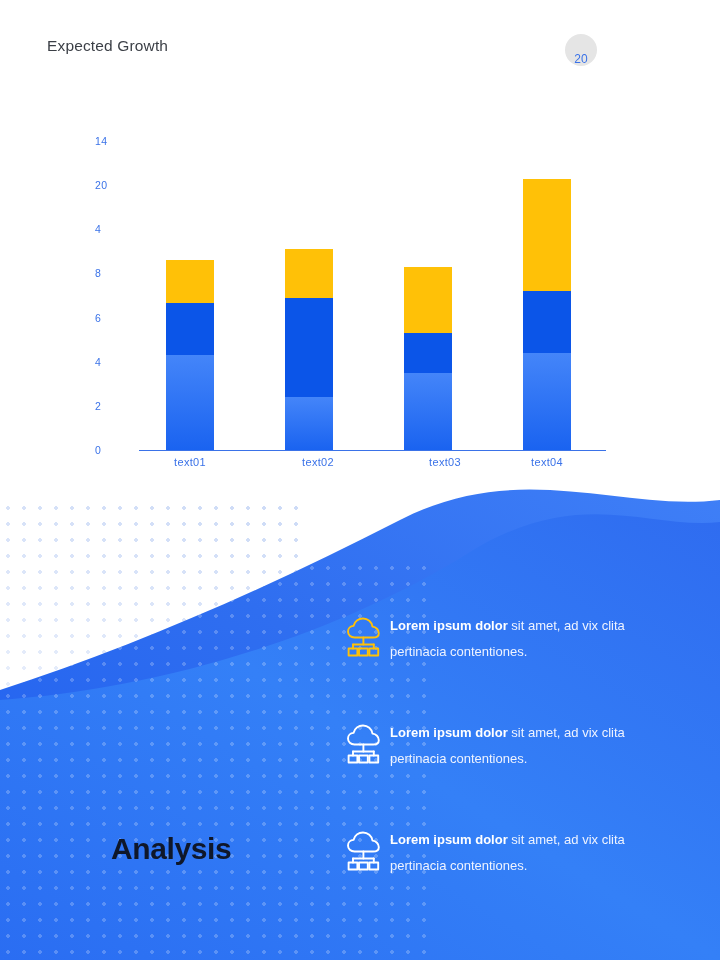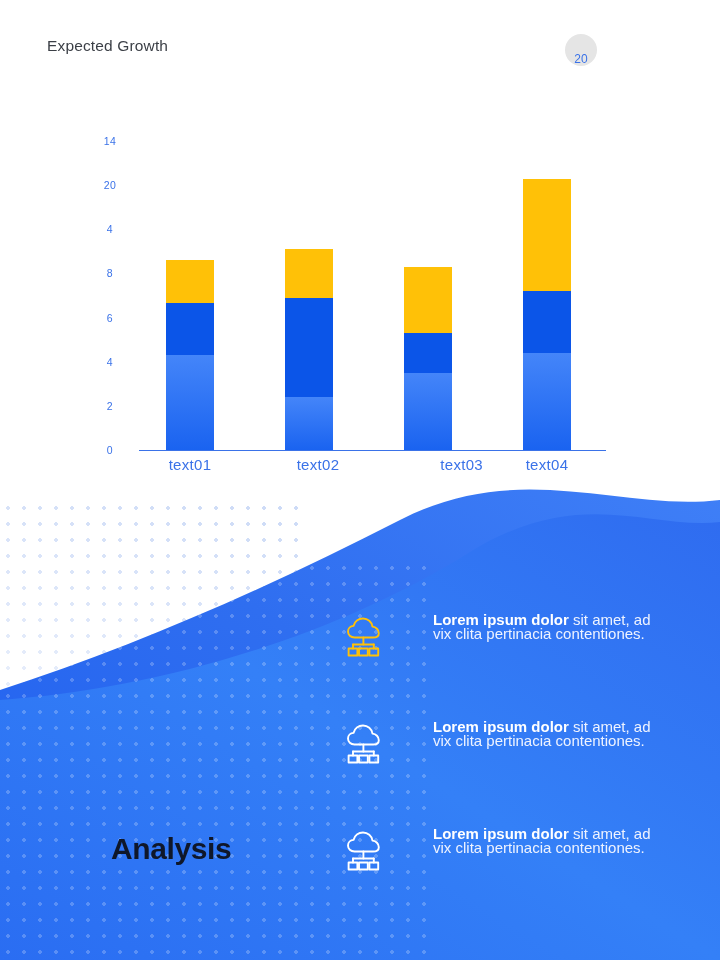--- a/index.html
+++ b/index.html
@@ -55,21 +55,21 @@
     position: absolute;
     left: 0;
     top: 0;
     width: 720px;
     height: 500px;
     z-index: 30;
   }
   .axis-tick-label {
     position: absolute;
     width: 30px;
-    text-align: center;
+    text-align: left;
     font-size: 10.5px;
     color: #3a72e8;
     transform: translateY(-50%);
     letter-spacing: 0.5px;
   }
   #x-axis-line {
     position: absolute;
     left: 139px;
     top: 450px;
     width: 467px;
@@ -89,21 +89,21 @@
     background: linear-gradient(180deg, #4485f9 0%, #1a63f0 100%);
   }
   .seg-middle { background: #0b55e8; }
   .seg-top    { background: #ffc107; }
 
   .x-axis-label {
     position: absolute;
     top: 456px;
     width: 110px;
     text-align: center;
-    font-size: 15px;
+    font-size: 11px;
     color: #3a72e8;
     letter-spacing: 0.3px;
   }
 
   
   #bottom-panel {
     position: absolute;
     left: 0;
     top: 0;
     width: 720px;
@@ -163,23 +163,22 @@
     margin-bottom: 45px;
     min-height: 62px;
   }
   .bullet-icon {
     width: 52px;
     height: 52px;
     flex: 0 0 52px;
     margin-top: 6px;
   }
   .bullet-text {
-    margin-left: 43px;
-    font-size: 15px;
-    line-height: 14px;
+    font-size: 13px;
+    line-height: 26px;
     color: #eef3ff;
     padding-top: 8px;
   }
   .bullet-text b {
     color: #ffffff;
     font-weight: bold;
   }
 </style>
 </head>
 <body>
@@ -243,21 +242,21 @@
       </div>
       <div class="bar-group" style="left: 523px; top: 0px; height: 450px;">
         <div class="bar-seg seg-top" style="height: 112.564px;"></div>
         <div class="bar-seg seg-middle" style="height: 61.8px;"></div>
         <div class="bar-seg seg-bottom" style="height: 97.1143px;"></div>
       </div>
     </div>
   <div id="x-axis-labels">
       <div class="x-axis-label" style="left: 135px;">text01</div>
       <div class="x-axis-label" style="left: 263px;">text02</div>
-      <div class="x-axis-label" style="left: 373px; text-align: right;">text03</div>
+      <div class="x-axis-label" style="left: 390px;">text03</div>
       <div class="x-axis-label" style="left: 492px;">text04</div>
     </div>
 </div>
 
 <div id="analysis-heading">Analysis</div>
 
 <div id="bullet-list">
     <div class="bullet-item">
       <div class="bullet-icon">
     <svg viewBox="0 0 52 52" width="52" height="52" fill="none" stroke="#ffc107" stroke-width="1.9" stroke-linecap="round" stroke-linejoin="round">

